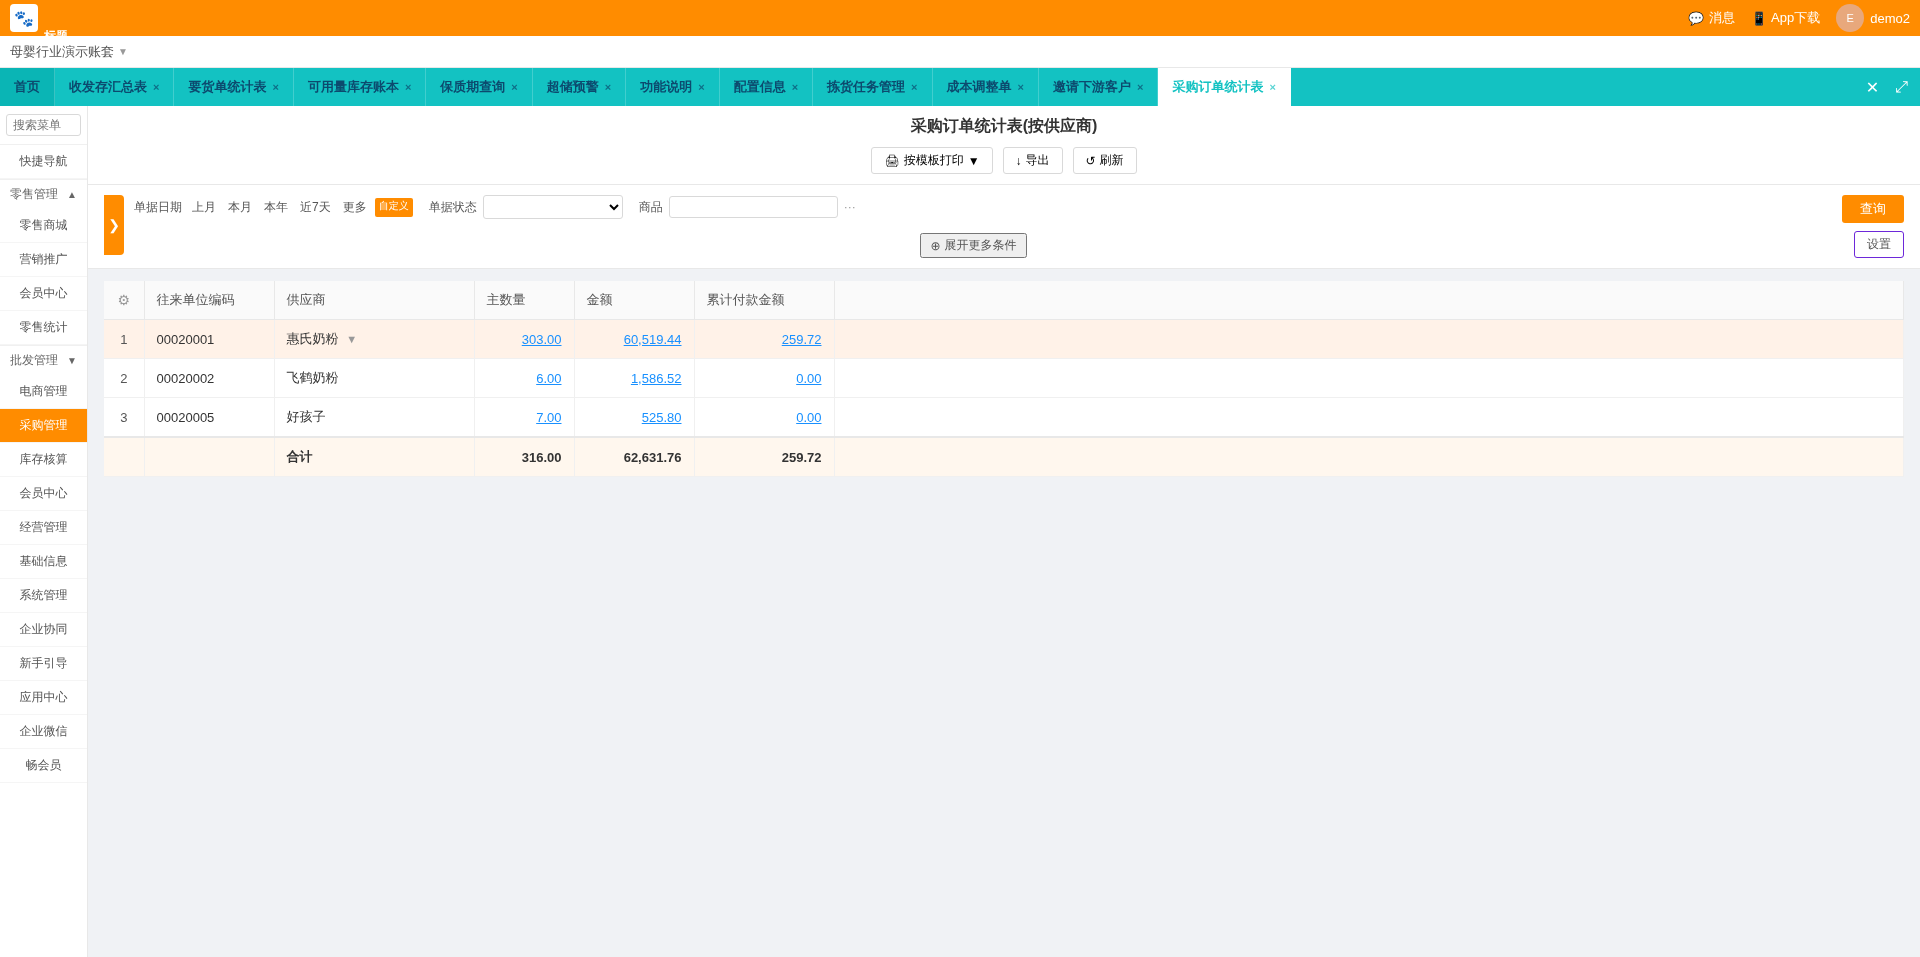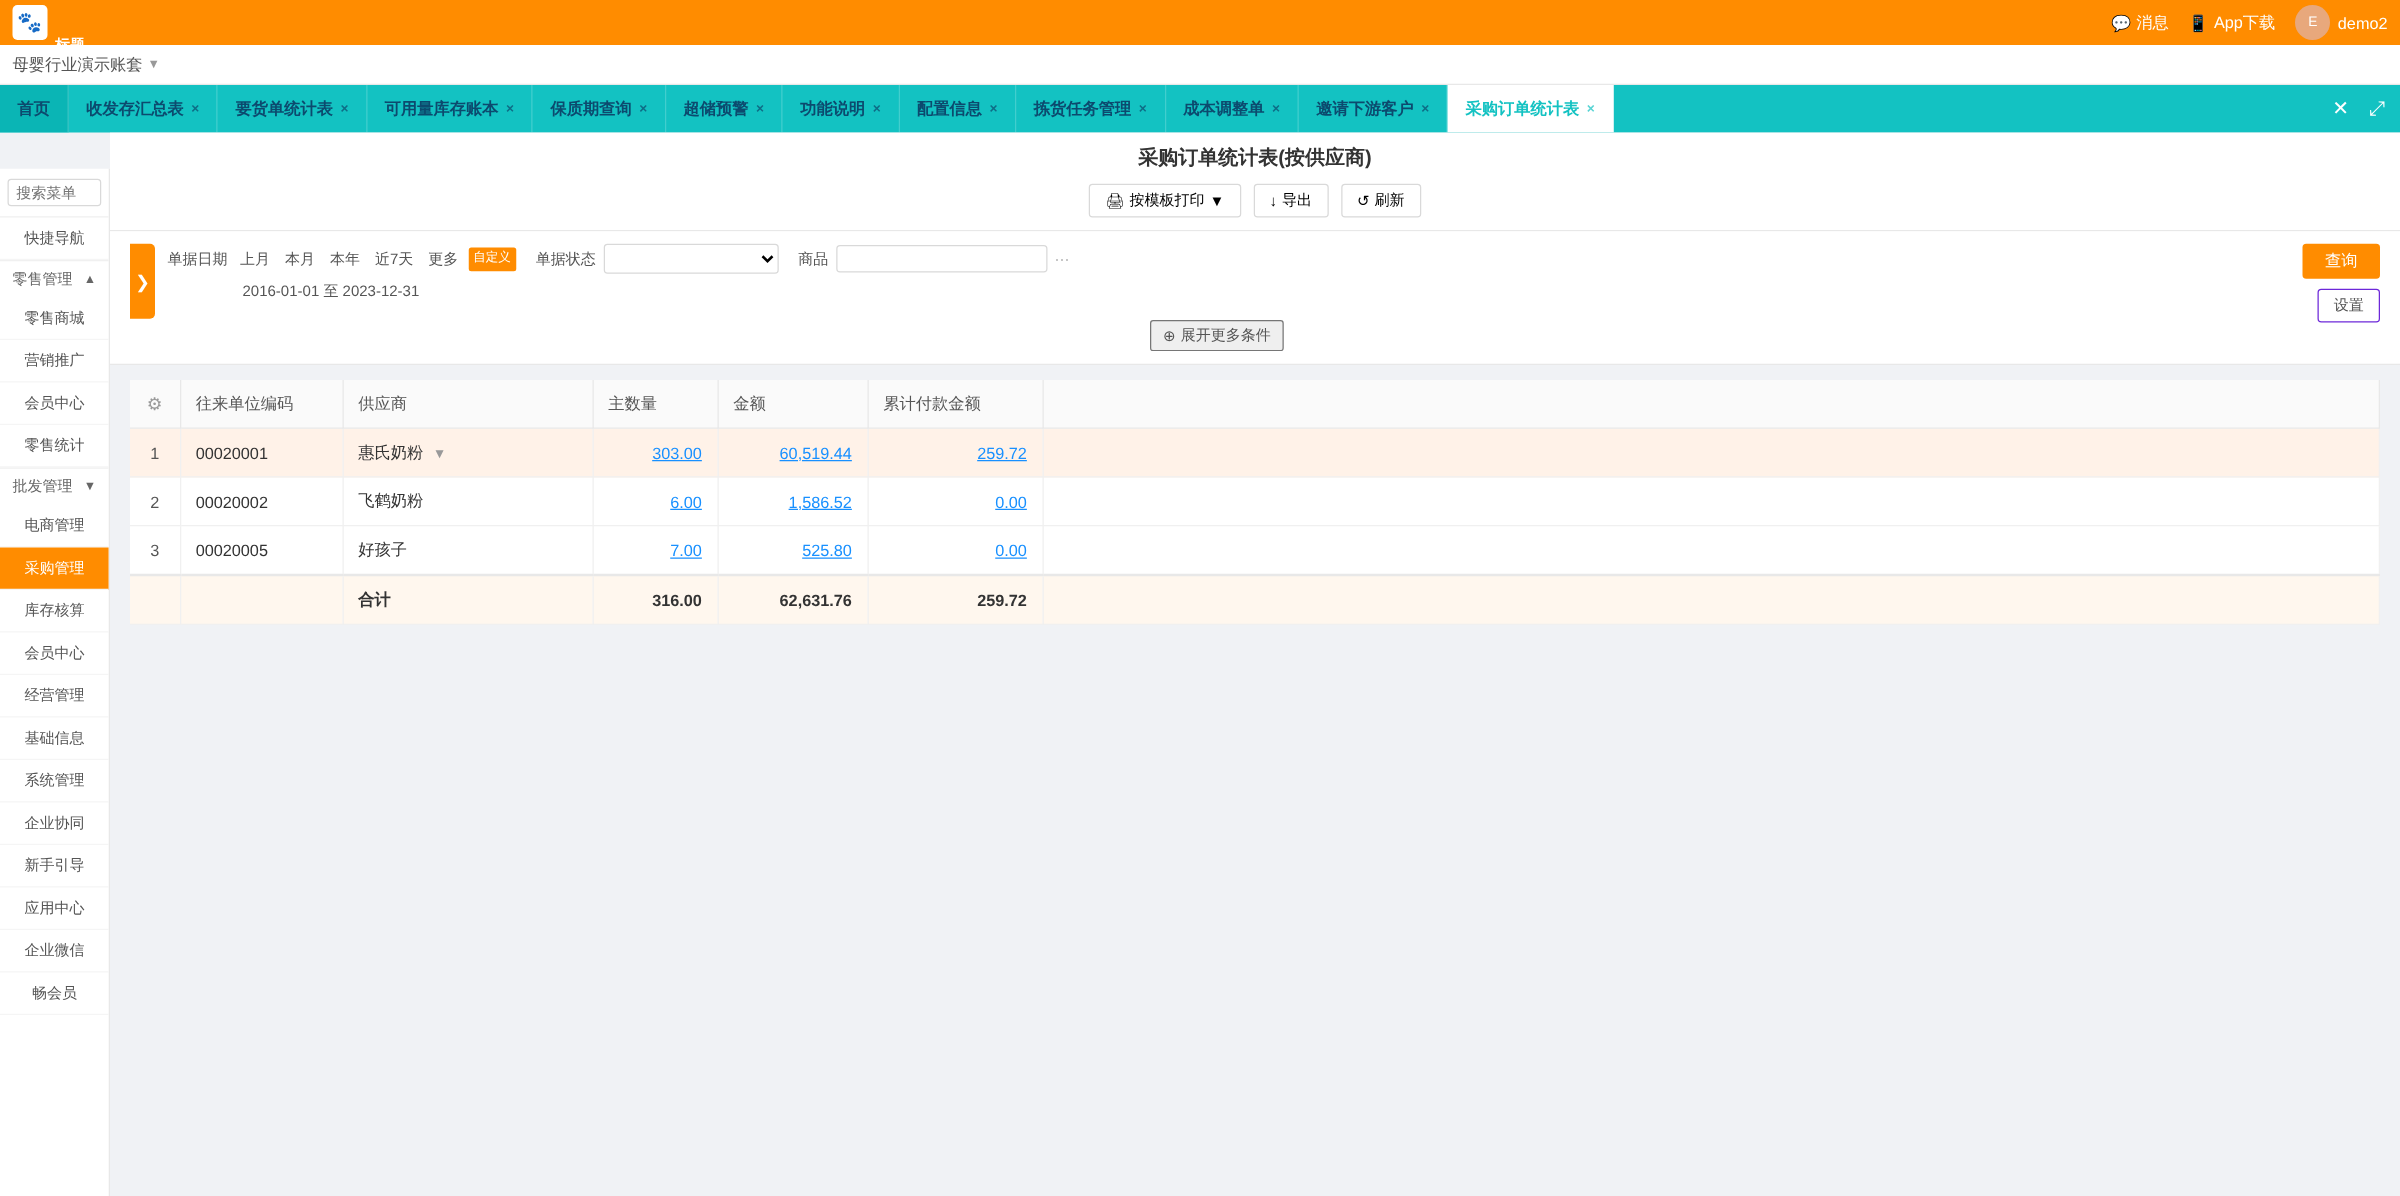--- a/index.html
+++ b/index.html
@@ -26,21 +26,21 @@
     .nav-tab .close-x { margin-left: 6px; font-size: 11px; color: inherit; opacity: 0.7; }
     .nav-tab.active .close-x { color: #13c2c2; }
     .nav-tab-home { background: #0ab5b5; }
     .nav-tabs-right { margin-left: auto; display: flex; align-items: center; padding-right: 6px; gap: 4px; }
     .nav-tabs-right button { background: none; border: none; color: #fff; cursor: pointer; font-size: 16px; padding: 2px 6px; }
 
     
     .main-layout { display: flex; flex: 1; overflow: hidden; }
 
     
-    .sidebar { width: 88px; background: #fff; border-right: 1px solid #e8e8e8; display: flex; flex-direction: column; overflow-y: auto; flex-shrink: 0; margin-top: 29px; }
+    .sidebar { width: 88px; background: #fff; border-right: 1px solid #e8e8e8; display: flex; flex-direction: column; overflow-y: auto; flex-shrink: 0; }
     .sidebar-search { padding: 8px 6px; border-bottom: 1px solid #f0f0f0; }
     .sidebar-search input { width: 100%; border: 1px solid #d9d9d9; border-radius: 3px; padding: 3px 6px; font-size: 12px; }
     .sidebar-item { padding: 8px 6px; text-align: center; cursor: pointer; font-size: 12px; color: #555; border-bottom: 1px solid #f5f5f5; }
     .sidebar-item.active { background: #ff8c00; color: #fff; }
     .sidebar-group-header { font-size: 12px; color: #666; padding: 6px 10px; display: flex; align-items: center; justify-content: space-between; border-top: 1px solid #f0f0f0; cursor: pointer; }
     .sidebar-group-header .arrow-icon { font-size: 10px; }
 
     
     .content-area { flex: 1; display: flex; flex-direction: column; overflow: hidden; background: #f0f2f5; }
 
@@ -290,23 +290,20 @@
               <select class="filter-select">
                 <option value=""></option>
               </select>
             </div>
             <div class="filter-item">
               <span class="filter-label">商品</span>
               <input type="text" class="filter-input" style="">
               <span style="cursor:pointer;color:#999;">···</span>
             </div>
           </div>
-          <div class="filter-item" style="margin-left: 60px;">
-            <span class="date-range">2016-01-01 至 2023-12-31</span>
-          </div>
           <div class="more-filters">
             <button class="more-filters-btn">
               <span>⊕</span>
               <span>展开更多条件</span>
             </button>
           </div>
         </div>
         <div class="filter-right">
           <button class="btn-query">查询</button>
           <button class="btn-settings">设置</button>

